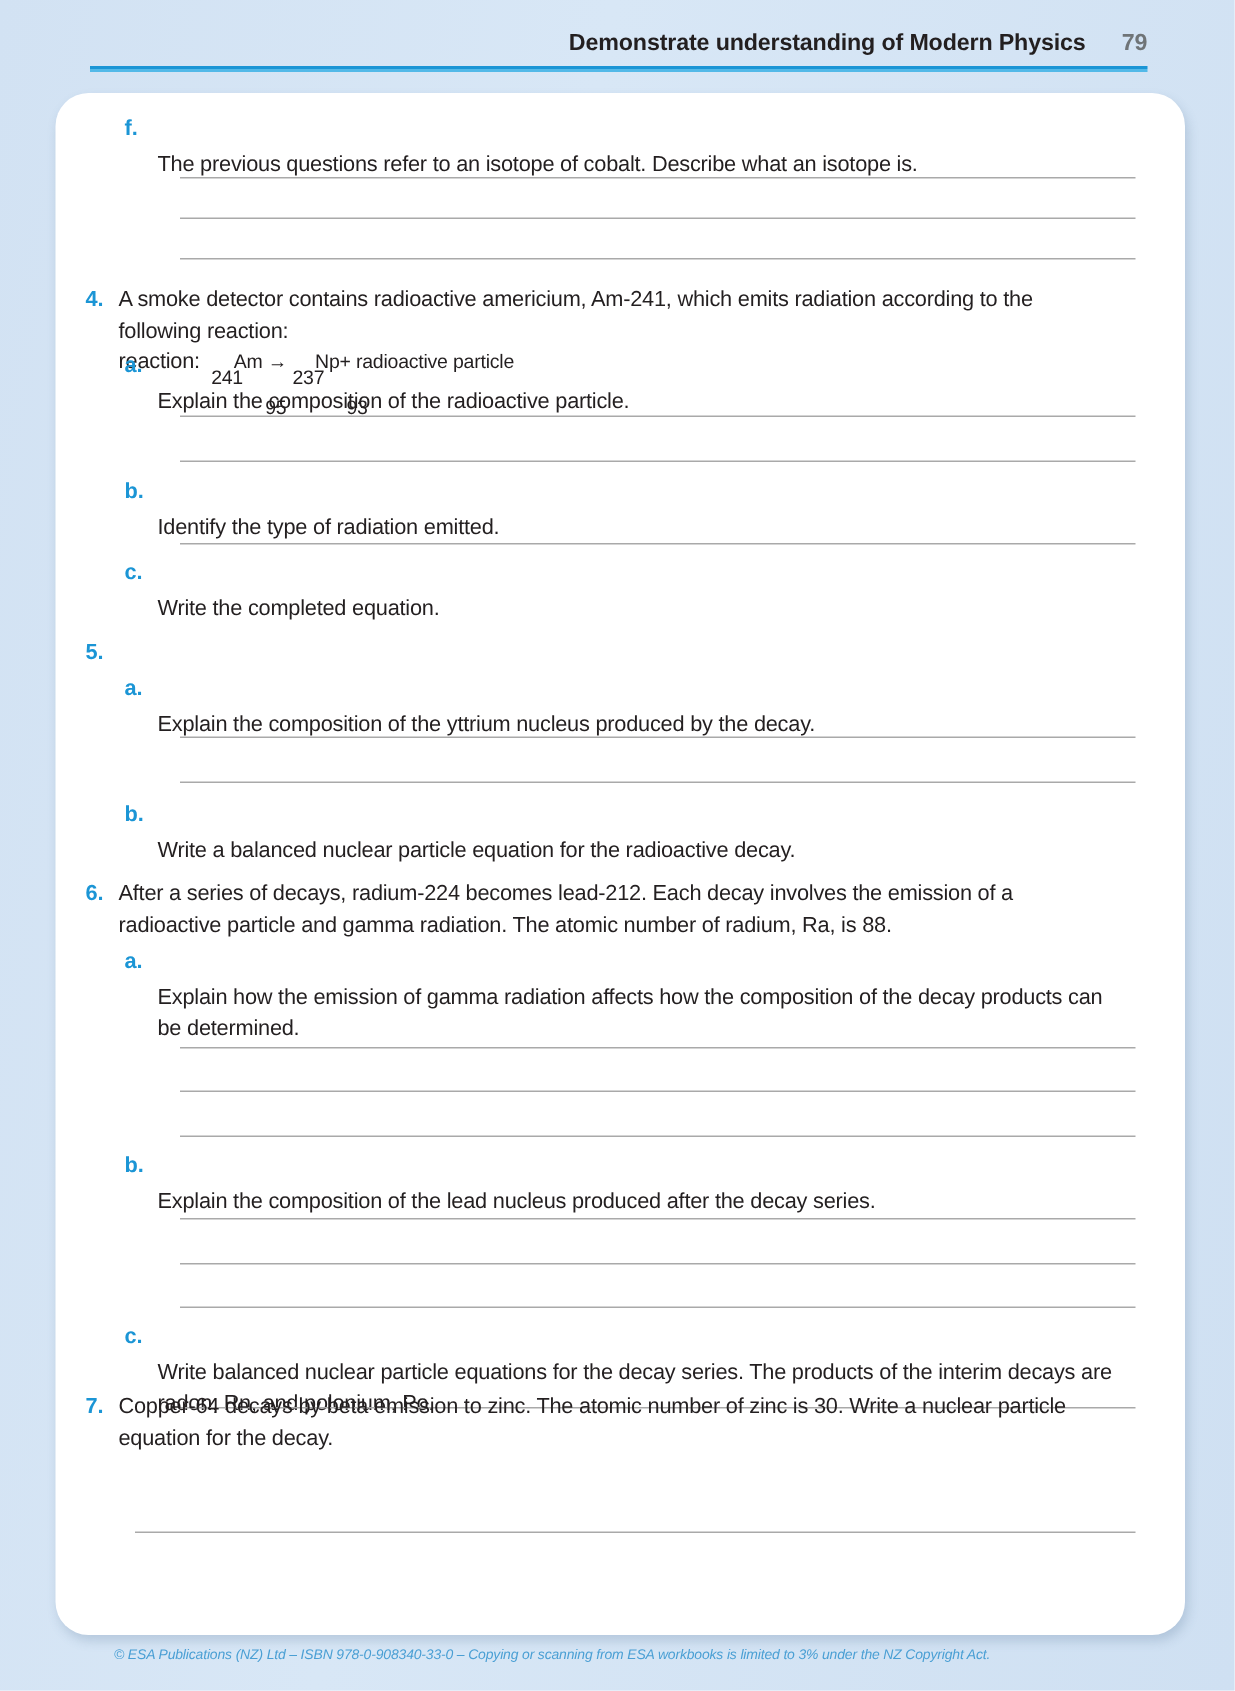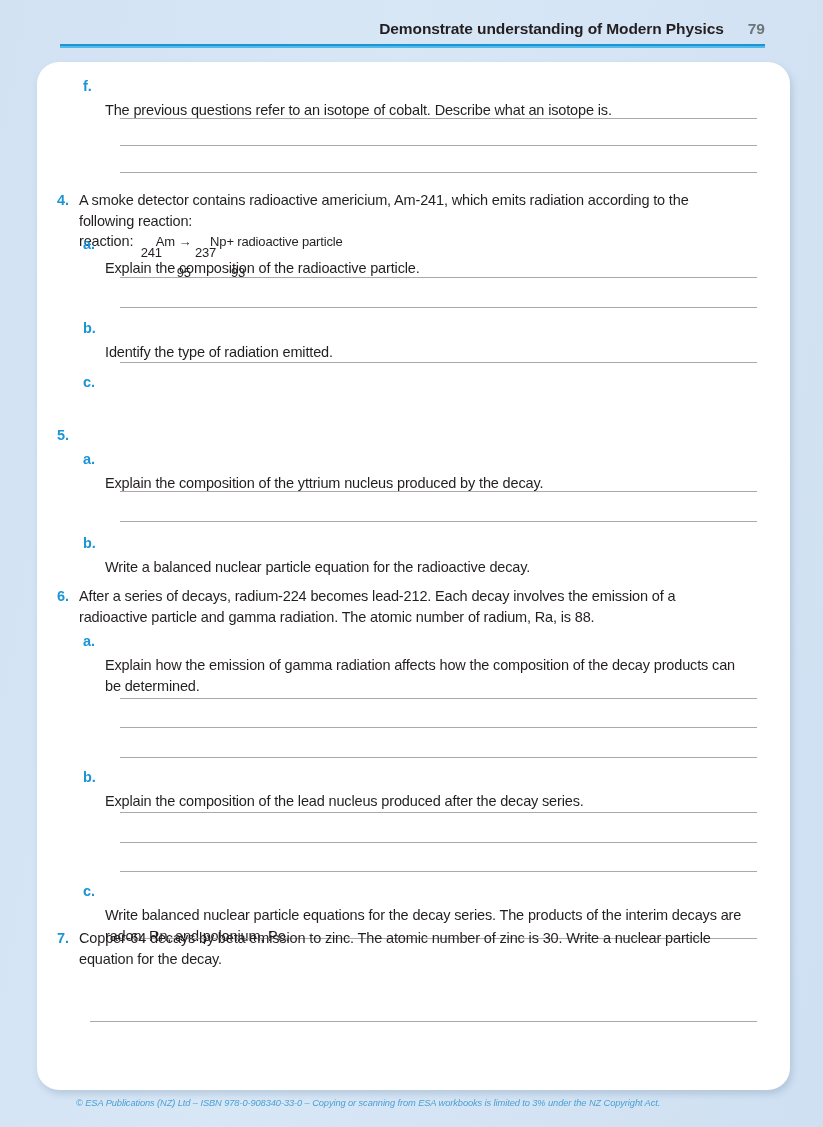--- a/index.html
+++ b/index.html
@@ -194,20 +194,21 @@
   <div class="row">
     <span class="marker lvl2">b.</span>
     <span class="qtext lvl2">Identify the type of radiation emitted.</span>
   </div>
 </div>
 <div class="ansline lvl2" style="top:362px"></div>
 
 <div class="qblock" style="top:372px">
   <div class="row">
     <span class="marker lvl2">c.</span>
+    <span class="qtext lvl2">Write the completed equation.</span>
   </div>
 </div>
 
 <div class="qblock" style="top:425px">
   <div class="row">
     <span class="marker lvl1">5.</span>
   </div>
 </div>
 <div class="qblock" style="top:449px">
   <div class="row">

